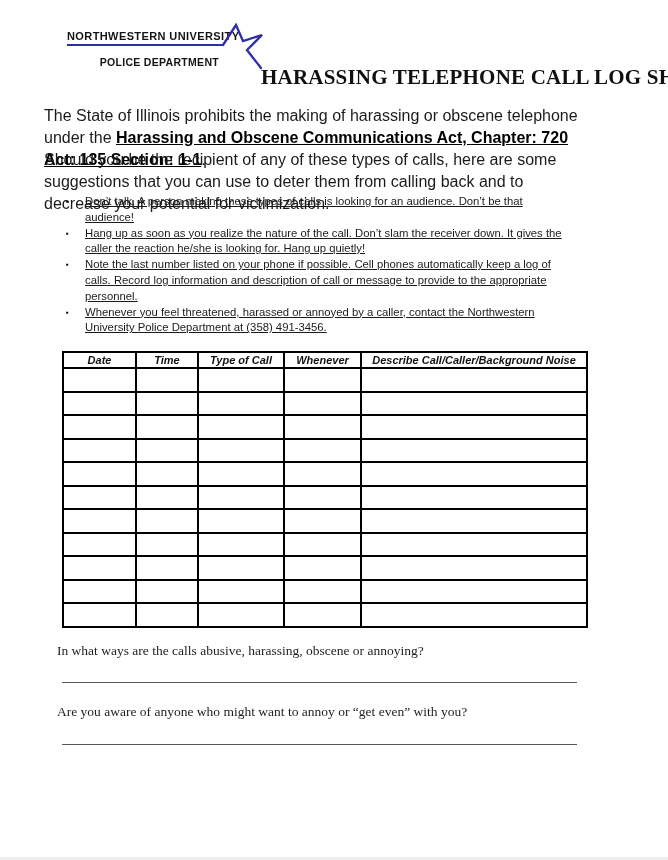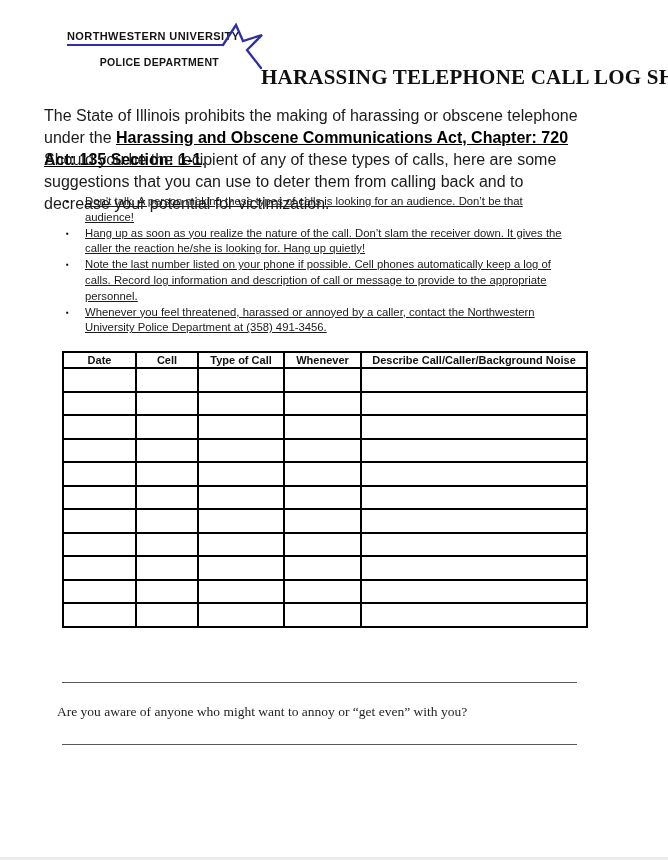--- a/index.html
+++ b/index.html
@@ -67,20 +67,21 @@
   
   .log-table {
     position: absolute; left: 62px; top: 351px;
     border-collapse: collapse; table-layout: fixed;
     width: 524px;
   }
   .log-table th, .log-table td {
     border: 2px solid #000;
     padding: 0 3px;
     background: #fff;
+    font-style: italic;
   }
   .log-table th {
     height: 14px;
     font-size: 11px; font-weight: bold; text-align: center;
     color: #111; line-height: 13px;
     overflow: hidden; white-space: nowrap;
   }
   .log-table td { height: 21.5px; }
   .col-date { width: 73px; }
   .col-time { width: 62px; }
@@ -144,21 +145,21 @@
     <colgroup>
       <col class="col-date">
         <col class="col-time">
         <col class="col-type">
         <col class="col-duration">
         <col class="col-describe">
     </colgroup>
     <thead>
       <tr>
         <th>Date</th>
-        <th>Cell</th>
+        <th>Time</th>
         <th>Type of Call</th>
         <th>Whenever</th>
         <th>Describe Call/Caller/Background Noise</th>
       </tr>
     </thead>
     <tbody id="log-table-body">
         <tr>
           <td></td>
           <td></td>
           <td></td>
@@ -231,18 +232,19 @@
         <tr>
           <td></td>
           <td></td>
           <td></td>
           <td></td>
           <td></td>
         </tr>
       </tbody>
   </table>
 
+  <div class="question question1">In what ways are the calls abusive, harassing, obscene or annoying?</div>
   <div class="answer-line answer-line1"></div>
   <div class="question question2">Are you aware of anyone who might want to annoy or “get even” with you?</div>
   <div class="answer-line answer-line2"></div>
 
   <div class="page-bottom-edge"></div>
 </div>
 
 </body></html>

